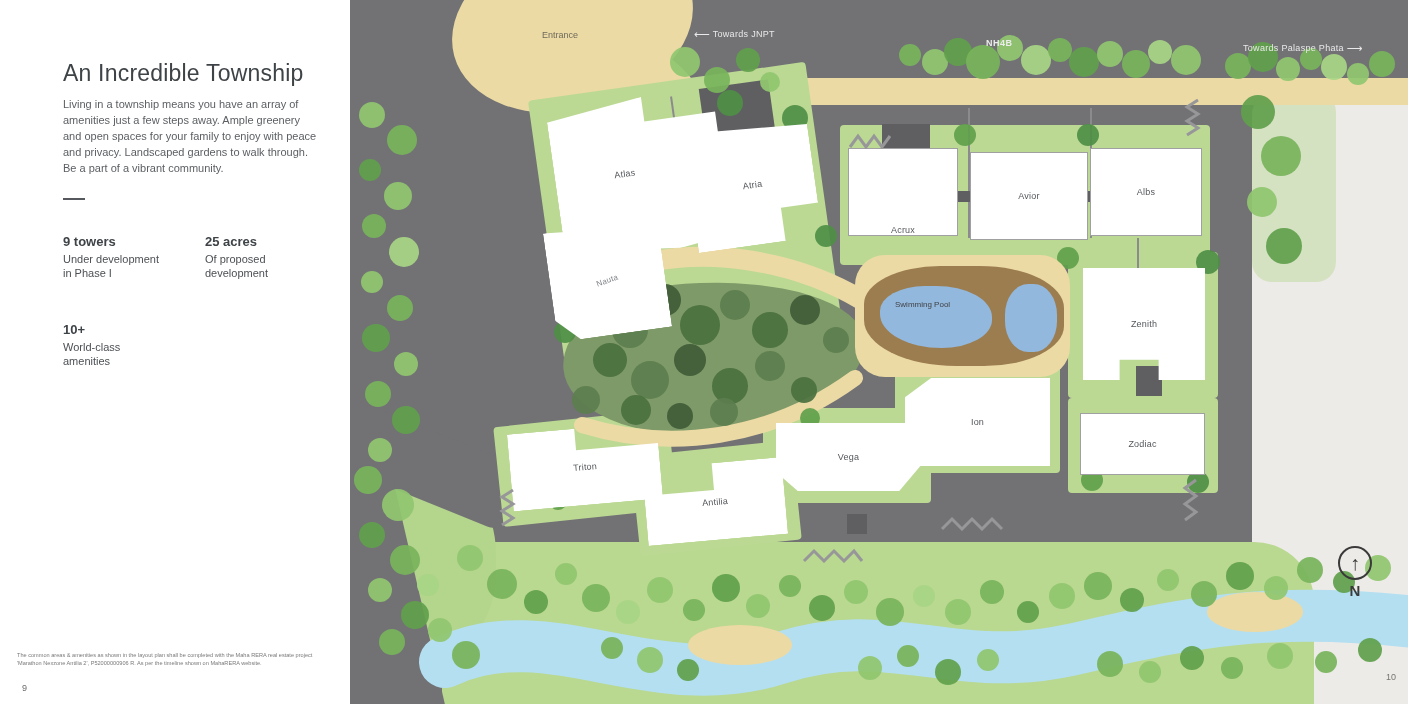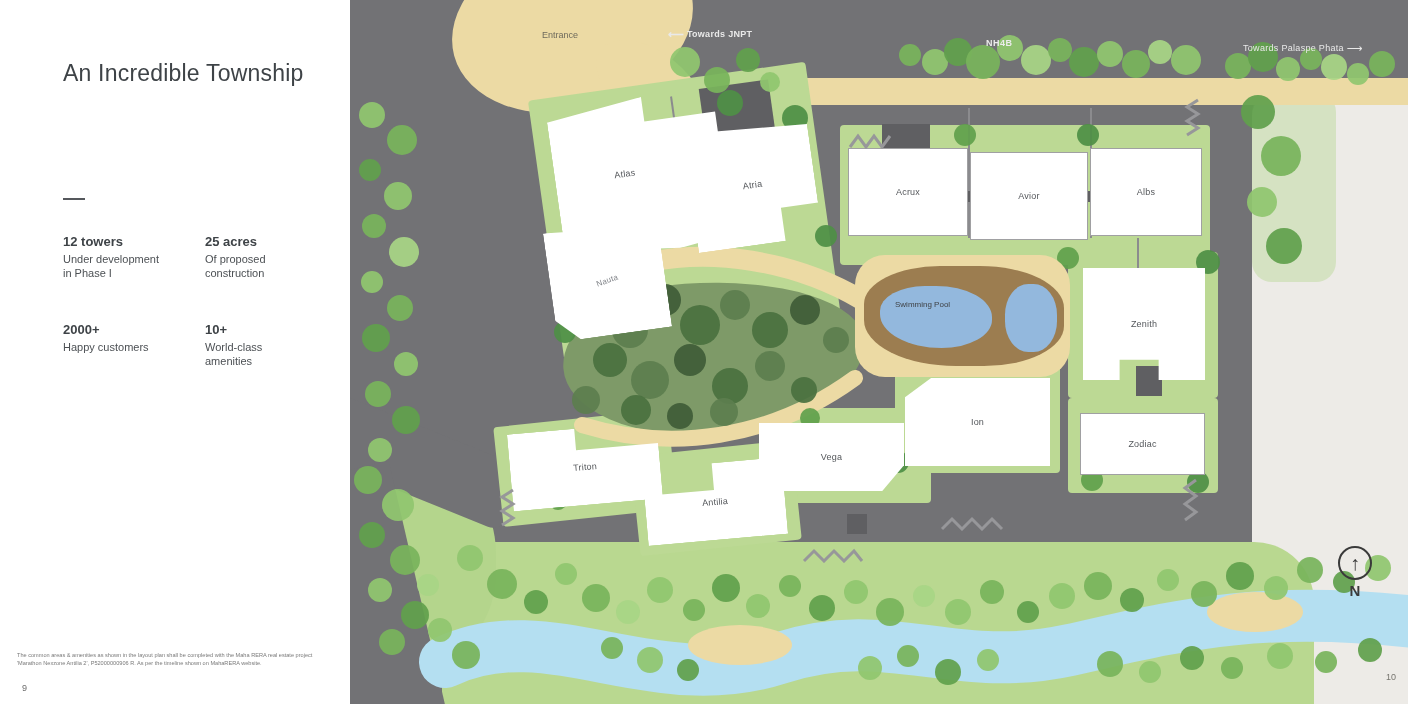--- a/index.html
+++ b/index.html
@@ -68,35 +68,32 @@
   .north-n { margin-top:2px; font-size:15px; font-weight:800; color:#3a3a3a; }
   .page-num.right { position:absolute; left:1036px; top:672px; z-index:35; color:#77756f; }
 </style>
 </head>
 <body>
 
 <div class="page">
 
   <aside class="left-panel">
     <h1 class="lp-title">An Incredible Township</h1>
+    <p class="lp-desc">Living in a township means you have an array of amenities just a few steps away. Ample greenery and open spaces for your family to enjoy with peace and privacy. Landscaped gardens to walk through. Be a part of a vibrant community.</p>
     <div class="lp-divider"></div>
     <div class="stats">
       <div class="stat">
-        <div class="stat-value">12 towers</div>
+        <div class="stat-value">9 towers</div>
         <div class="stat-label">Under development
 in Phase I</div>
       </div>
       <div class="stat">
         <div class="stat-value">25 acres</div>
         <div class="stat-label">Of proposed
-construction</div>
-      </div>
-      <div class="stat">
-        <div class="stat-value">2000+</div>
-        <div class="stat-label">Happy customers</div>
+development</div>
       </div>
       <div class="stat">
         <div class="stat-value">10+</div>
         <div class="stat-label">World-class
 amenities</div>
       </div>
     </div>
     <p class="lp-disclaimer">The common areas &amp; amenities as shown in the layout plan shall be completed with the Maha RERA real estate project 'Marathon Nexzone Antilia 2', P52000000906 R. As per the timeline shown on MahaRERA website.</p>
     <div class="page-num left">9</div>
   </aside>
@@ -146,39 +143,39 @@
 
     <div class="bldg bldg--atlas" style="left:205px;top:95px;width:210px;height:155px;transform:rotate(-8deg);clip-path:polygon(0 8%,46% 0,46% 16%,80% 16%,80% 38%,100% 38%,100% 92%,55% 100%,0 92%);">
       <span class="b-label">Atlas</span>
     </div>
     <div class="bldg" style="left:340px;top:125px;width:125px;height:120px;transform:rotate(-8deg);clip-path:polygon(0 0,100% 6%,100% 72%,70% 72%,70% 100%,0 100%);">
       <span class="b-label">Atria</span>
     </div>
     <div class="bldg bldg--nauta" style="left:200px;top:225px;width:115px;height:110px;transform:rotate(-8deg);clip-path:polygon(0 0,100% 8%,100% 100%,20% 100%,0 80%);">
       <span class="b-label">Nauta</span>
     </div>
-    <div class="bldg outlined" style="left:498px;top:148px;width:120px;height:88px;">
+    <div class="bldg outlined" style="left:498px;top:148px;width:110px;height:88px;align-items:flex-end;">
       <span class="b-label">Acrux</span>
     </div>
     <div class="bldg outlined" style="left:620px;top:152px;width:118px;height:88px;">
       <span class="b-label">Avior</span>
     </div>
     <div class="bldg" style="left:733px;top:268px;width:122px;height:112px;clip-path:polygon(0 0,100% 0,100% 100%,62% 100%,62% 82%,30% 82%,30% 100%,0 100%);">
       <span class="b-label">Zenith</span>
     </div>
     <div class="bldg outlined" style="left:740px;top:148px;width:112px;height:88px;">
       <span class="b-label">Albs</span>
     </div>
     <div class="bldg" style="left:555px;top:378px;width:145px;height:88px;clip-path:polygon(0 22%,18% 0,100% 0,100% 100%,0 100%);">
       <span class="b-label">Ion</span>
     </div>
     <div class="bldg outlined" style="left:730px;top:413px;width:125px;height:62px;">
       <span class="b-label">Zodiac</span>
     </div>
-    <div class="bldg" style="left:409px;top:423px;width:145px;height:68px;clip-path:polygon(0 0,100% 0,100% 62%,85% 100%,15% 100%,0 72%);">
+    <div class="bldg" style="left:426px;top:423px;width:145px;height:68px;clip-path:polygon(0 0,100% 0,100% 62%,85% 100%,15% 100%,0 72%);">
       <span class="b-label">Vega</span>
     </div>
     <div class="bldg" style="left:160px;top:428px;width:150px;height:77px;transform:rotate(-5deg);clip-path:polygon(0 0,45% 0,45% 28%,100% 28%,100% 100%,0 100%);">
       <span class="b-label">Triton</span>
     </div>
     <div class="bldg" style="left:295px;top:463px;width:140px;height:77px;transform:rotate(-5deg);clip-path:polygon(0 35%,50% 35%,50% 0,100% 0,100% 100%,0 100%);">
       <span class="b-label">Antilia</span>
     </div>
 
     <div class="pool-area"></div>
@@ -200,21 +197,21 @@
         <polyline points="2,13 12,3 22,13 32,3 42,13 52,3 62,13" fill="none" stroke="#97979a" stroke-width="3"></polyline>
       </svg>
     <svg class="hatch" style="left:833px;top:98px;" width="18" height="40">
         <polyline points="15,2 4,9 15,16 4,23 15,30 4,37" fill="none" stroke="#97979a" stroke-width="3"></polyline>
       </svg>
     <svg class="hatch" style="left:148px;top:488px;" width="18" height="40">
         <polyline points="15,2 4,9 15,16 4,23 15,30 4,37" fill="none" stroke="#97979a" stroke-width="3"></polyline>
       </svg>
 
     <div class="entrance-label">Entrance</div>
-    <div class="road-label" style="left:318px;top:28px;font-weight:bold;">
+    <div class="road-label" style="left:344px;top:28px;">
       <span class="arr">⟵</span>
       <span>Towards JNPT</span>
     </div>
     <div class="nh-label">NH4B</div>
     <div class="road-label" style="left:893px;top:42px;">
       <span>Towards Palaspe Phata</span>
       <span class="arr">⟶</span>
     </div>
 
     <div class="north">

